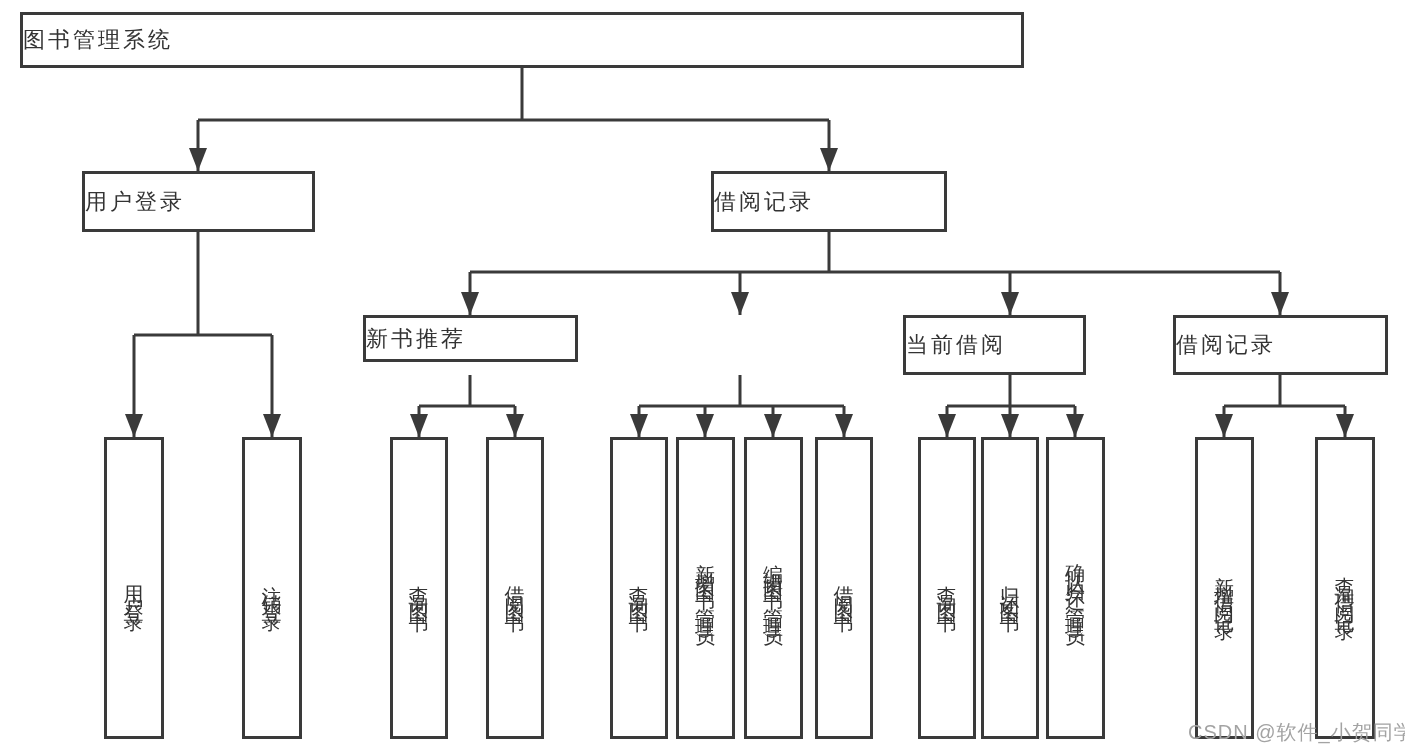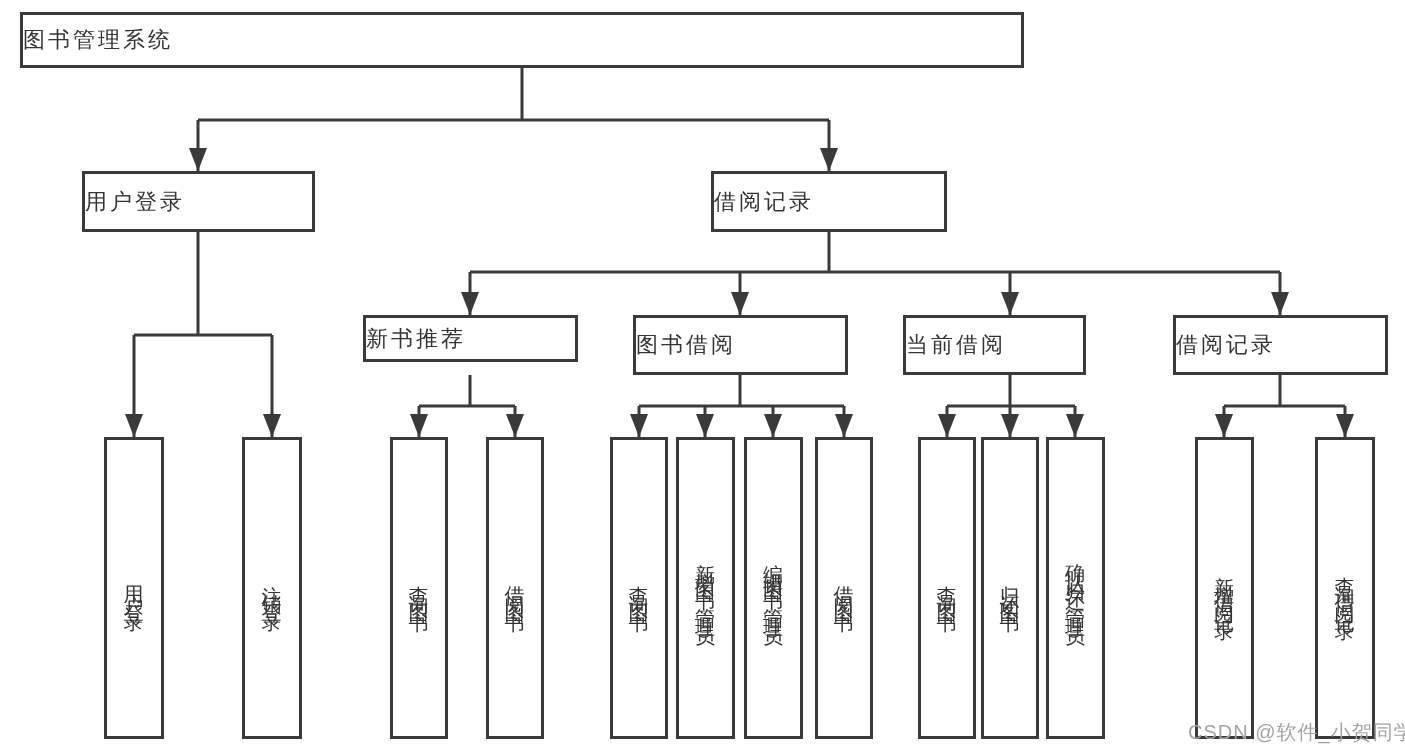--- a/index.html
+++ b/index.html
@@ -113,23 +113,20 @@
   <div class="hbox" style="left:82px;top:171px;width:233px;height:61px;">
     <span>用户登录</span>
   </div>
   <div class="hbox" style="left:711px;top:171px;width:236px;height:61px;">
     <span>借阅记录</span>
   </div>
 
   <div class="hbox" style="left:363px;top:315px;width:215px;height:47px;">
     <span>新书推荐</span>
   </div>
-  <div class="hbox" style="left:633px;top:315px;width:215px;height:60px;">
-    <span>图书借阅</span>
-  </div>
   <div class="hbox" style="left:903px;top:315px;width:183px;height:60px;">
     <span>当前借阅</span>
   </div>
   <div class="hbox" style="left:1173px;top:315px;width:215px;height:60px;">
     <span>借阅记录</span>
   </div>
 
   <div class="vbox" style="left:104px;width:60px;">
     <span class="vtext">用户登录</span>
   </div>

